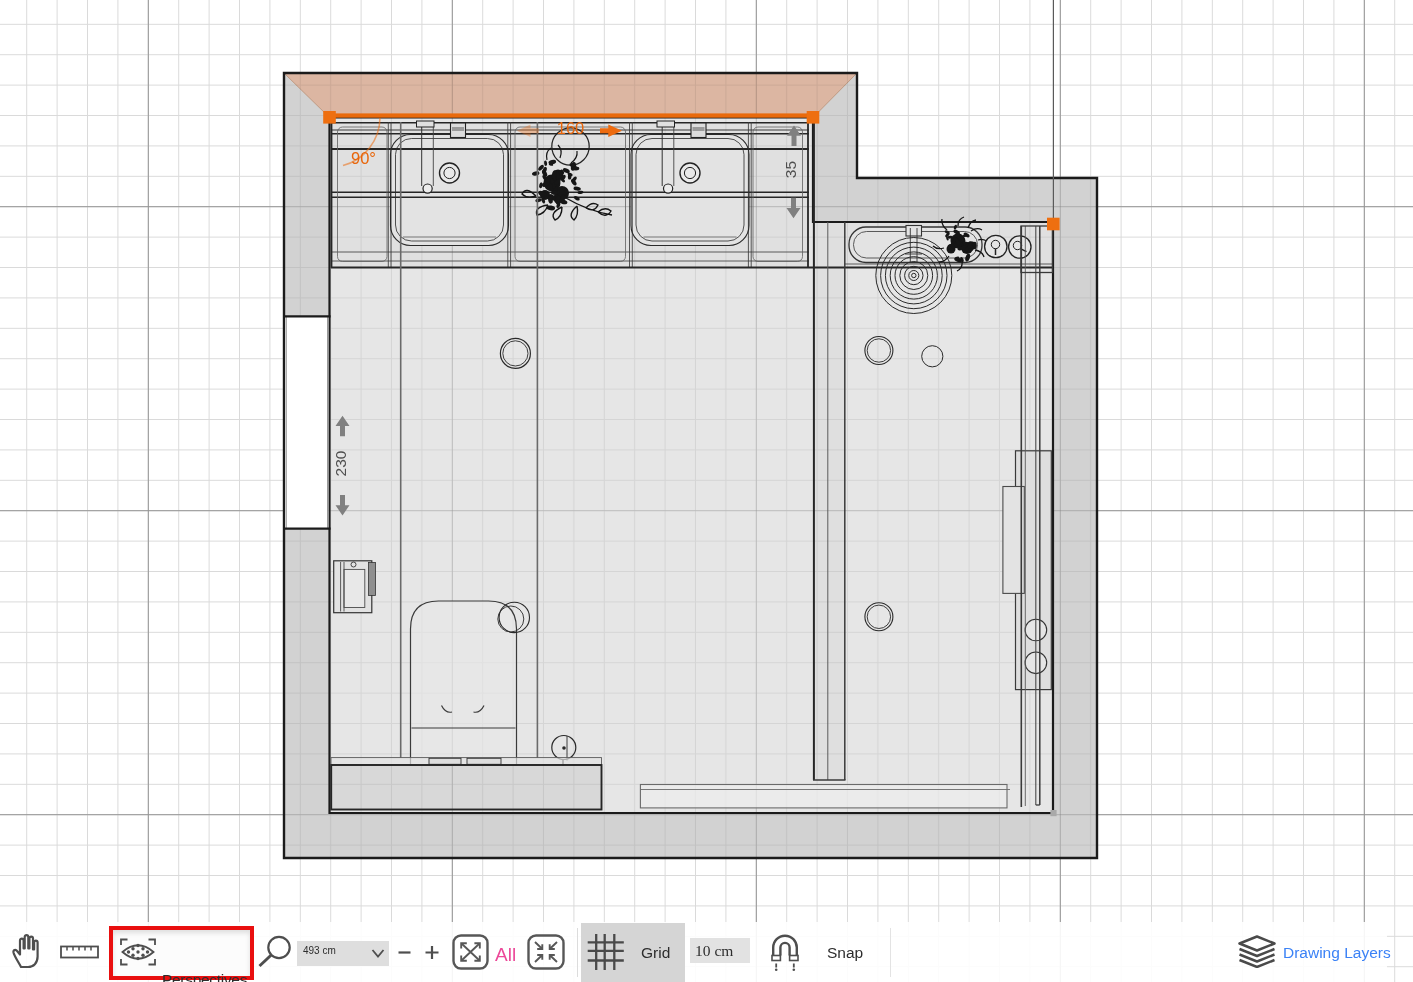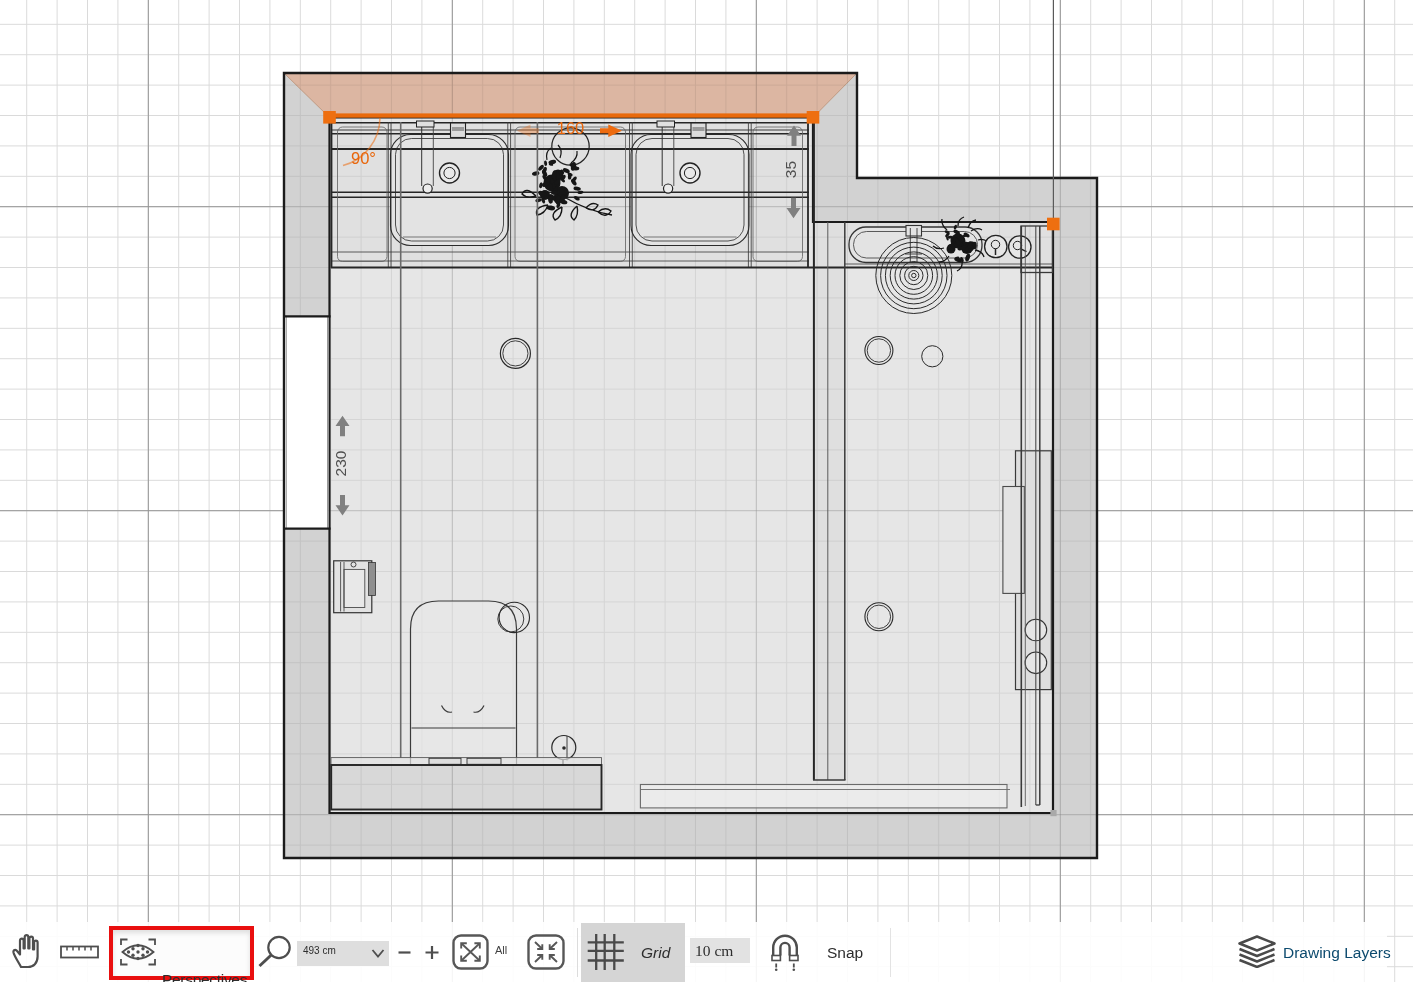--- a/index.html
+++ b/index.html
@@ -433,21 +433,21 @@
     </svg>
 
 
 <svg style="position:absolute;left:452px;top:934px" width="37" height="36" viewBox="0 0 37 36">
   <rect x="1.5" y="1.5" width="34" height="33" rx="7.5" fill="none" stroke="#575757" stroke-width="2.4"></rect>
   <g stroke="#575757" stroke-width="1.9" fill="none">
     <path d="M9.5,9.5 L27.5,26.5 M27.5,9.5 L9.5,26.5"></path>
     <path d="M9.2,14.6 L9.2,9.2 L14.8,9.2 M22.4,9.2 L27.8,9.2 L27.8,14.6 M27.8,21.4 L27.8,26.8 L22.4,26.8 M14.8,26.8 L9.2,26.8 L9.2,21.4"></path>
   </g>
 </svg>
-<div style="position:absolute;left:495px;top:944px;font-size:11px;color:#404040;">All</div>
+<div style="position:absolute;left:495px;top:944px;font-size:19px;color:#ec4899;">All</div>
 
 
 <svg style="position:absolute;left:527px;top:934px" width="38" height="36" viewBox="0 0 38 36">
   <rect x="1.5" y="1.5" width="35" height="33" rx="7.5" fill="none" stroke="#575757" stroke-width="2.4"></rect>
   <g stroke="#575757" stroke-width="1.9" fill="none">
     <path d="M8,8 L15.3,15 M15.3,10.2 L15.3,15 L10.2,15"></path>
     <path d="M30,8 L22.7,15 M22.7,10.2 L22.7,15 L27.8,15"></path>
     <path d="M8,28 L15.3,21 M15.3,25.8 L15.3,21 L10.2,21"></path>
     <path d="M30,28 L22.7,21 M22.7,25.8 L22.7,21 L27.8,21"></path>
   </g>
@@ -457,21 +457,21 @@
 <div style="position:absolute;left:577px;top:928px;width:1.4px;height:49px;background:#dcdcdc;"></div>
 
 
 <div style="position:absolute;left:581.4px;top:923.3px;width:104px;height:58.7px;background:#d5d5d5;"></div>
 <svg style="position:absolute;left:585px;top:932px" width="42" height="40" viewBox="0 0 42 40">
   <g stroke="#4a4a4a" stroke-width="2.3">
     <path d="M11.2,2 V38 M19.7,2 V38 M29.3,2 V38"></path>
     <path d="M2.7,10.4 H38.8 M2.7,18.9 H38.8 M2.7,28.5 H38.8"></path>
   </g>
 </svg>
-<div style="position:absolute;left:641px;top:944px;font-size:15.5px;color:#2d2d2d;font-style:italic;">Grid</div>
+<div style="position:absolute;left:641px;top:944px;font-size:15.5px;color:#2d2d2d;">Grid</div>
 
 
 <div style="position:absolute;left:689.6px;top:938.2px;width:60.6px;height:24.4px;background:#e2e2e2;"></div>
 <div style="position:absolute;left:695px;top:942px;font-size:15.5px;color:#2d2d2d;font-family:Liberation Serif, serif;">10 cm</div>
 
 
 <svg style="position:absolute;left:770.5px;top:934px" width="28" height="38" viewBox="0 0 28 38">
   <g fill="none" stroke="#4e4e4e">
     <path d="M2.2,21.5 V13.5 a11.8,11.8 0 0 1 23.6,0 V21.5" stroke-width="2.4"></path>
     <path d="M9.4,21.5 V13.5 a4.6,4.6 0 0 1 9.2,0 V21.5" stroke-width="2.4"></path>
@@ -489,15 +489,15 @@
 
 
 <svg style="position:absolute;left:1238px;top:935px" width="38" height="33" viewBox="0 0 38 33">
   <g fill="none" stroke="#4a4a4a" stroke-width="2.5" stroke-linejoin="round">
     <polygon points="19,1.5 36.5,8.5 19,15.5 1.5,8.5"></polygon>
     <path d="M1.5,14 L19,21 L36.5,14"></path>
     <path d="M1.5,19.5 L19,26.5 L36.5,19.5"></path>
     <path d="M1.5,25 L19,32 L36.5,25"></path>
   </g>
 </svg>
-<div style="position:absolute;left:1283px;top:944px;font-size:15.5px;color:#0c4a6e;">Drawing Layers</div>
+<div style="position:absolute;left:1283px;top:944px;font-size:15.5px;color:#3b82f6;">Drawing Layers</div>
 
 </div>
 
 </body></html>

